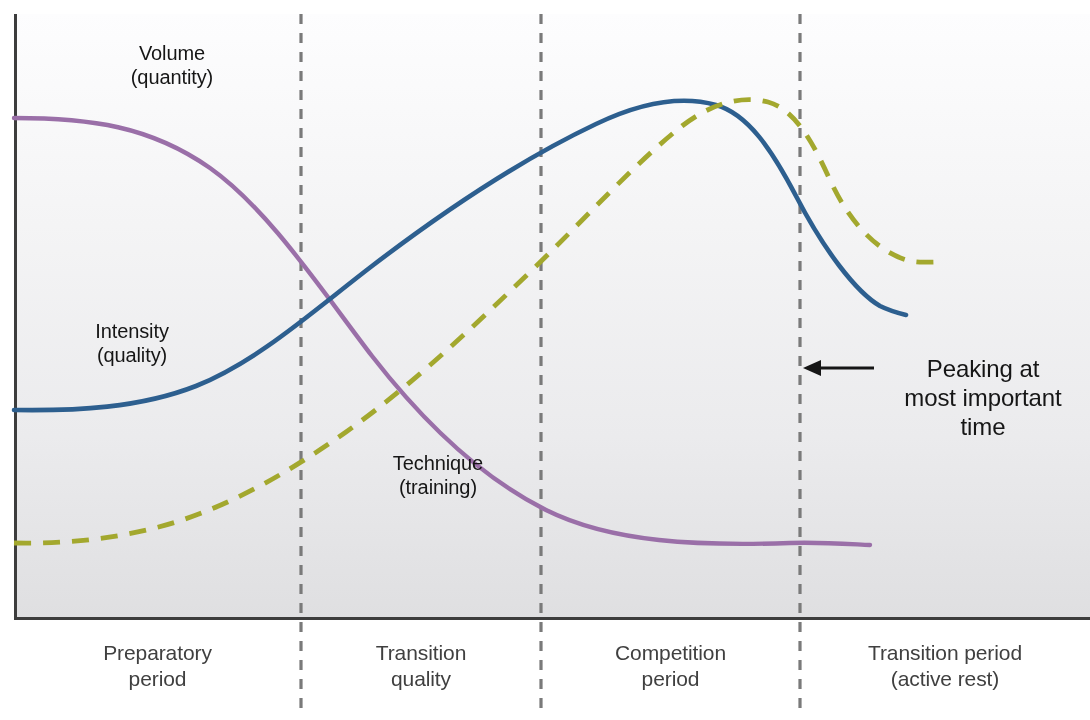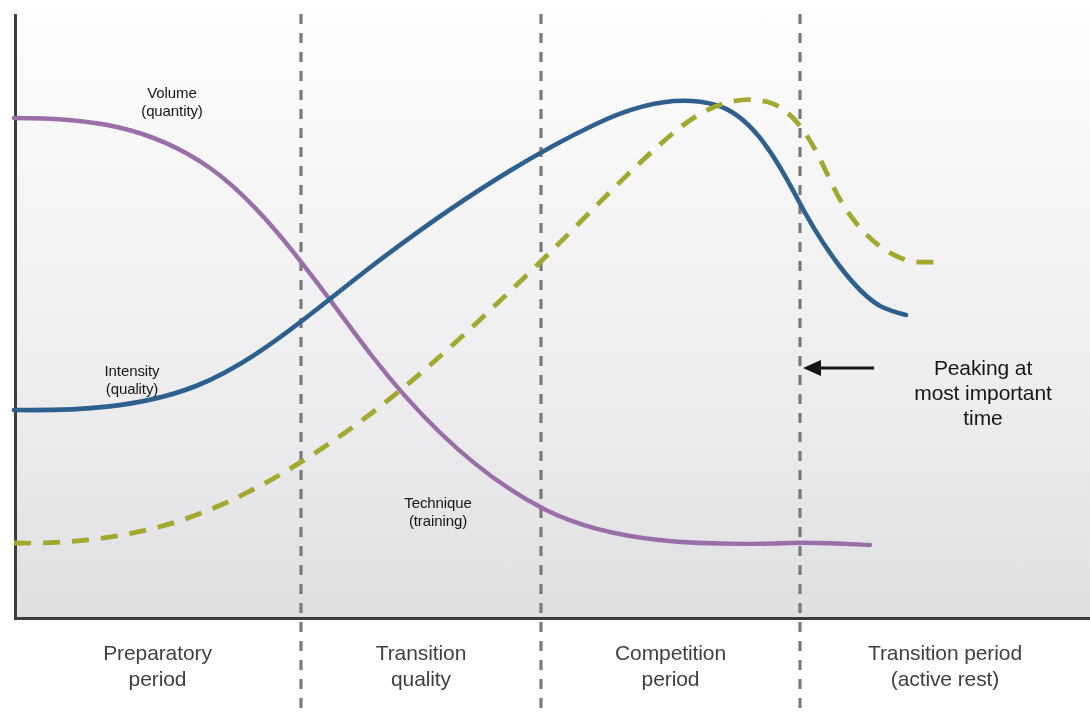--- a/index.html
+++ b/index.html
@@ -40,39 +40,38 @@
     position: absolute;
     left: 0; top: 0;
     width: 1090px;
     height: 720px;
     pointer-events: none;
   }
 
   
   .curve-label {
     position: absolute;
-    font-size: 15px;
+    font-size: 20px;
     color: #161616;
     line-height: 1.18;
     text-align: center;
     white-space: pre-line;
     letter-spacing: -0.1px;
-    margin-top: 42px;
   }
   #label-volume    { left: 92px;  top: 42px;  width: 160px; }
   #label-intensity { left: 52px;  top: 320px; width: 160px; }
   #label-technique { left: 348px; top: 452px; width: 180px; }
 
   
   #annotation-text {
     position: absolute;
     left: 880px;
     top: 355px;
     width: 206px;
-    font-size: 21px;
+    font-size: 24px;
     color: #161616;
     line-height: 1.2;
     text-align: center;
     white-space: pre-line;
     letter-spacing: -0.1px;
   }
 
   
   .period-label {
     position: absolute;

